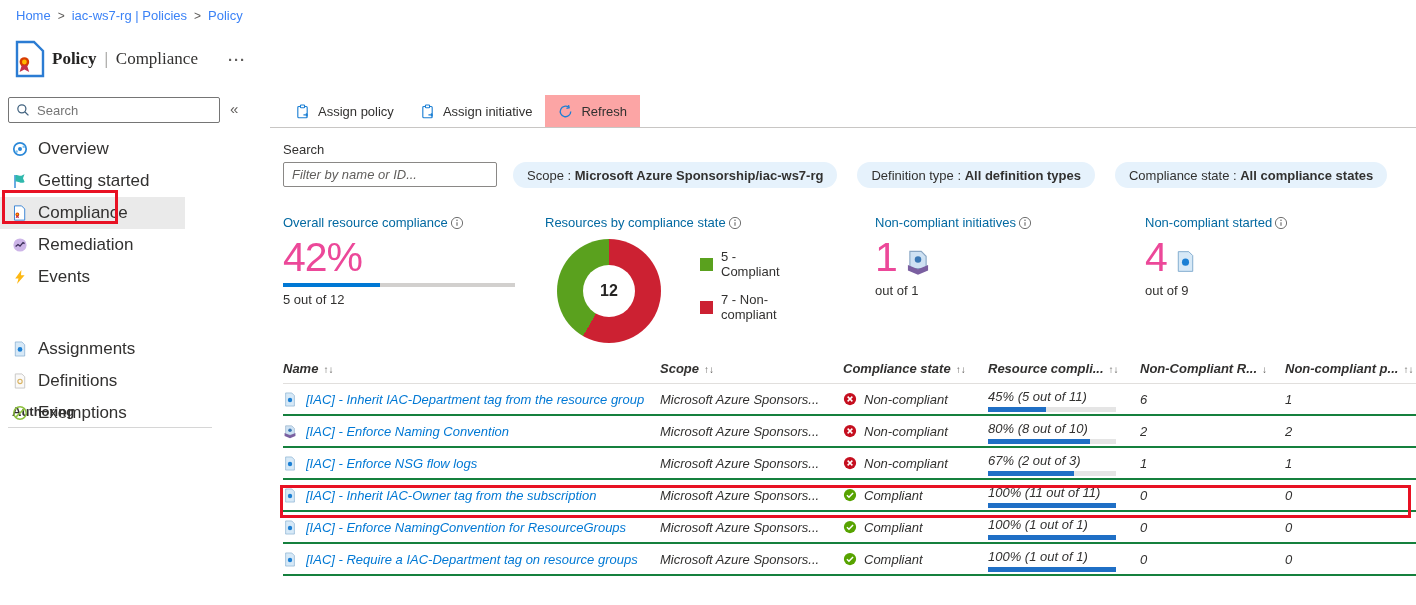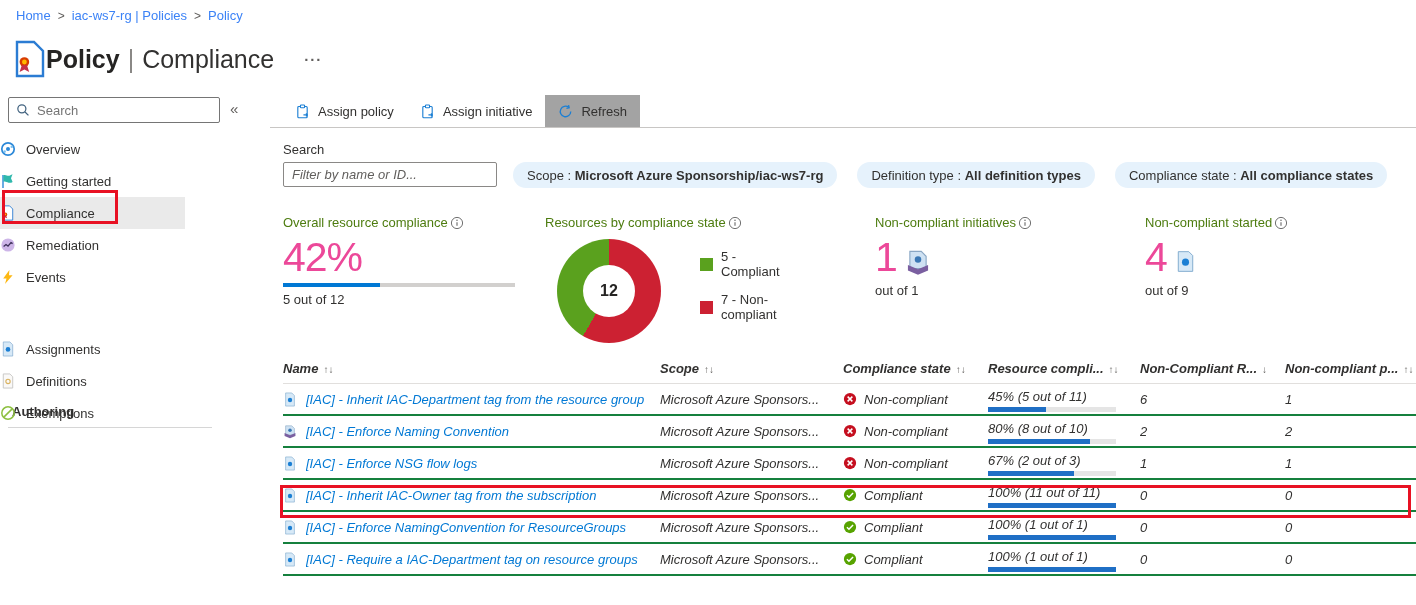--- a/index.html
+++ b/index.html
@@ -7,54 +7,54 @@
     font-family:"Liberation Sans","DejaVu Sans",sans-serif; color:#323130; }
 
   
   .breadcrumb { position:absolute; left:16px; top:8px; font-size:13px; display:flex; gap:7px; align-items:center; }
   .breadcrumb a { color:#3b82f6; text-decoration:none; cursor:pointer; }
   .breadcrumb .sep { color:#605e5c; font-size:12px; }
 
   
   .page-header { position:absolute; left:14px; top:40px; display:flex; align-items:center; }
   .page-header .hicon { width:32px; height:38px; }
-  .page-title { margin-left:0; font-size:25px; color:#252423; }
+  .page-title { margin-left:6px; font-size:17px; color:#252423;font-family:Liberation Serif, serif; }
   .page-title .t1 { font-weight:700; }
   .page-title .tsep { color:#8a8886; margin:0 8px; font-weight:300; }
   .page-title .t2 { font-weight:400; color:#323130; }
   .hmore { margin-left:30px; color:#605e5c; font-size:15px; font-weight:700; letter-spacing:1px; cursor:pointer; }
 
   
   .sidebar { position:absolute; left:0; top:95px; width:256px; }
   .side-search { position:absolute; left:8px; top:2px; width:212px; height:26px; border:1px solid #757575; border-radius:2px; display:flex; align-items:center; padding:0 7px; gap:7px; background:#fff; }
   .side-search input { border:none; outline:none; font-size:13px; width:100%; font-family:inherit; color:#323130; }
   .side-collapse { position:absolute; left:230px; top:5px; font-size:15px; color:#605e5c; cursor:pointer; }
   .nav { position:absolute; left:0; top:38px; width:100%; }
-  .nav-item { height:32px; display:flex; align-items:center; gap:10px; width:185px; font-size:13px; cursor:pointer; }
+  .nav-item { height:32px; display:flex; align-items:center; gap:10px; padding-left:12px; width:185px; font-size:17px; cursor:pointer; }
   .nav-item.selected { background:#eaeaea; }
   .side-section { margin:8px 22px 6px 8px; padding:6px 0 8px 4px; font-size:13px; font-weight:700; border-bottom:1px solid #d6d6d6; }
   .icon { display:inline-flex; align-items:center; justify-content:center; flex:0 0 auto; }
   .icon svg { width:100%; height:100%; display:block; }
 
   
   .toolbar { position:absolute; left:270px; right:0; top:95px; height:33px; border-bottom:1px solid #c8c6c4; display:flex; align-items:stretch; padding-left:12px; }
   .tb-btn { display:flex; align-items:center; gap:8px; padding:0 13px; font-size:13px; color:#323130; cursor:pointer; }
-  .tb-btn.active { background:#a3a3a3; }
+  .tb-btn.active { background:#fca5a5; }
 
   
   .filter-label { position:absolute; left:283px; top:142px; font-size:13px; }
   .filter-input { position:absolute; left:283px; top:162px; width:214px; height:25px; border:1px solid #8a8886; border-radius:2px; padding:0 8px; font-size:13px; font-family:inherit; color:#323130; }
   .filter-input::placeholder { font-style:italic; color:#605e5c; }
   .pills { position:absolute; left:513px; top:162px; display:flex; gap:20px; }
   .pill { height:26px; background:#e6f2fc; border-radius:13px; display:flex; align-items:center; padding:0 14px; font-size:13px; color:#323130; white-space:nowrap; cursor:pointer; }
   .pill b { font-weight:700; }
 
   
   .stat { position:absolute; top:215px; }
-  .stat-title { display:flex; align-items:center; gap:2px; font-size:13px; color:#4d7c0f; }
+  .stat-title { display:flex; align-items:center; gap:2px; font-size:13px; color:#0369a1; }
   .stat-title .icon { width:14px; height:14px; cursor:pointer; }
   .big { font-size:41px; font-weight:300; color:#ec4899; line-height:1.0; margin-top:7px; letter-spacing:-1px; }
   .big-row { display:flex; align-items:flex-end; gap:8px; margin-top:7px; }
   .sub { font-size:13px; color:#323130; margin-top:5px; }
   .kpi-bar { width:232px; height:4px; background:#d2d0ce; margin-top:5px; }
   .kpi-bar > div { height:100%; background:#0078d4; }
   .donut-wrap { position:relative; margin-top:9px; }
   .donut { width:104px; height:104px; border-radius:50%; position:relative; margin-left:12px; }
   .donut .hole { position:absolute; inset:26px; background:#fff; border-radius:50%; display:flex; align-items:center; justify-content:center; font-size:16px; font-weight:600; color:#252423; }
   .legend { position:absolute; left:155px; top:10px; display:flex; flex-direction:column; gap:13px; }

